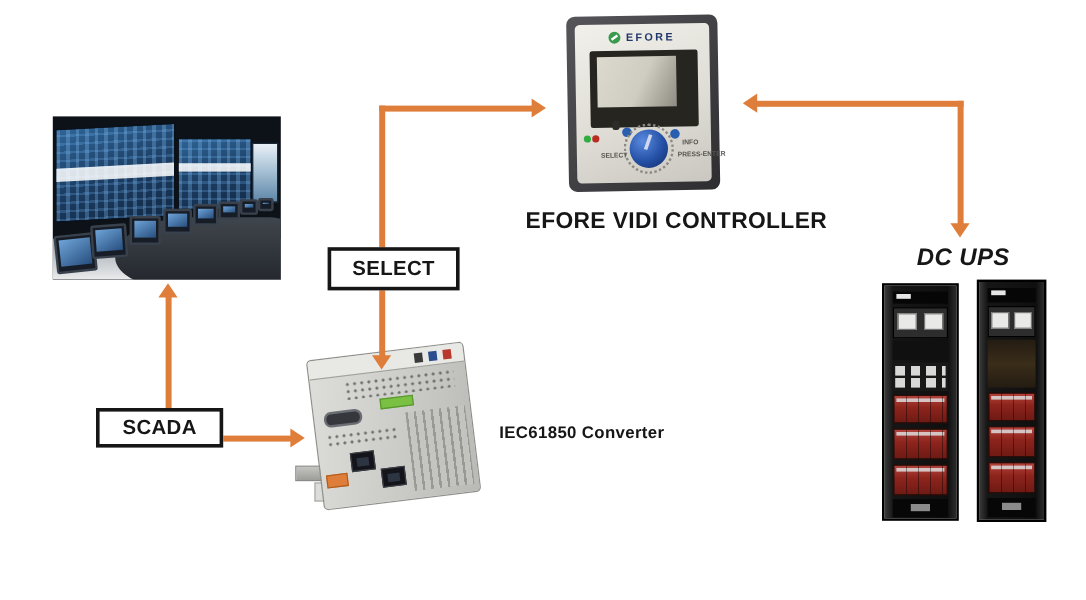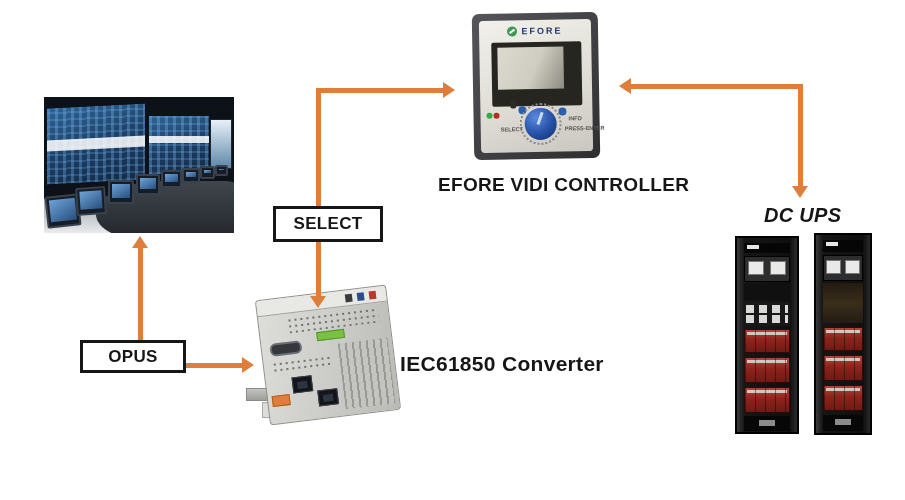--- a/index.html
+++ b/index.html
@@ -159,28 +159,28 @@
   <div class="ah ah-down" style="left:310px;top:296px;"></div>
   <div class="line" style="left:316px;top:88px;width:128px;height:5px;"></div>
   <div class="ah ah-right" style="left:443px;top:82px;"></div>
 
   <div class="line" style="left:630px;top:84px;width:173px;height:5px;"></div>
   <div class="ah ah-left" style="left:619px;top:78px;"></div>
   <div class="line" style="left:798px;top:84px;width:5px;height:103px;"></div>
   <div class="ah ah-down" style="left:792px;top:186px;"></div>
 
   <div class="labelbox" style="left:80px;top:340px;width:106px;height:33px;">
-    <span>OPUS</span>
+    <span>SCADA</span>
   </div>
   <div class="labelbox" style="left:273px;top:206px;width:110px;height:36px;">
     <span>SELECT</span>
   </div>
 
   <div class="caption" style="left:438px;top:174px;font-size:19px;">EFORE VIDI CONTROLLER</div>
-  <div class="caption" style="left:400px;top:352px;font-size:21px;">IEC61850 Converter</div>
+  <div class="caption" style="left:416px;top:352px;font-size:14px;">IEC61850 Converter</div>
   <div class="caption" style="left:764px;top:204px;font-size:20px;font-style:italic;">DC UPS</div>
 
   <div class="ctrl">
     <div class="ctrl-side"></div>
     <div class="ctrl-tab"></div>
     <div class="ctrl-front">
       <div class="ctrl-face">
         <div class="ctrl-logo">
           <span class="dot"></span>
           <span class="brand">EFORE</span>

